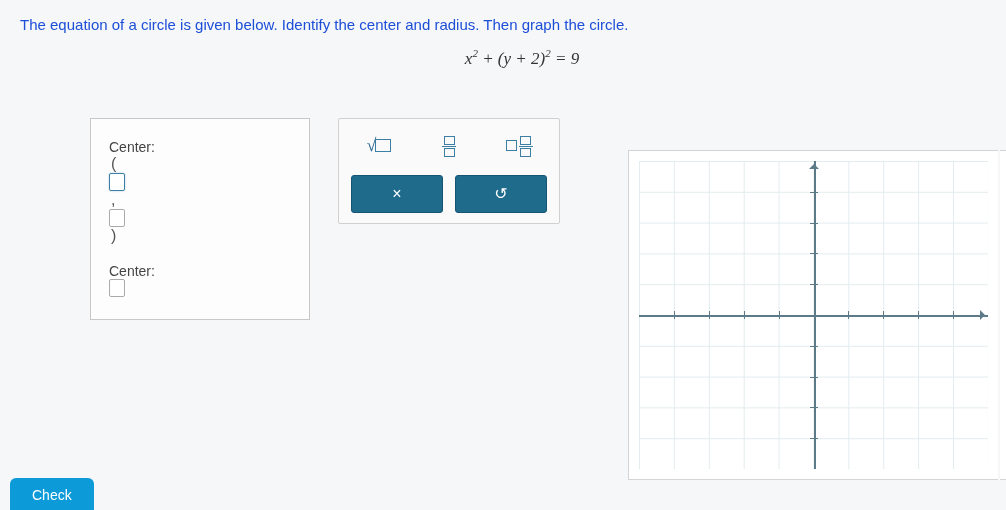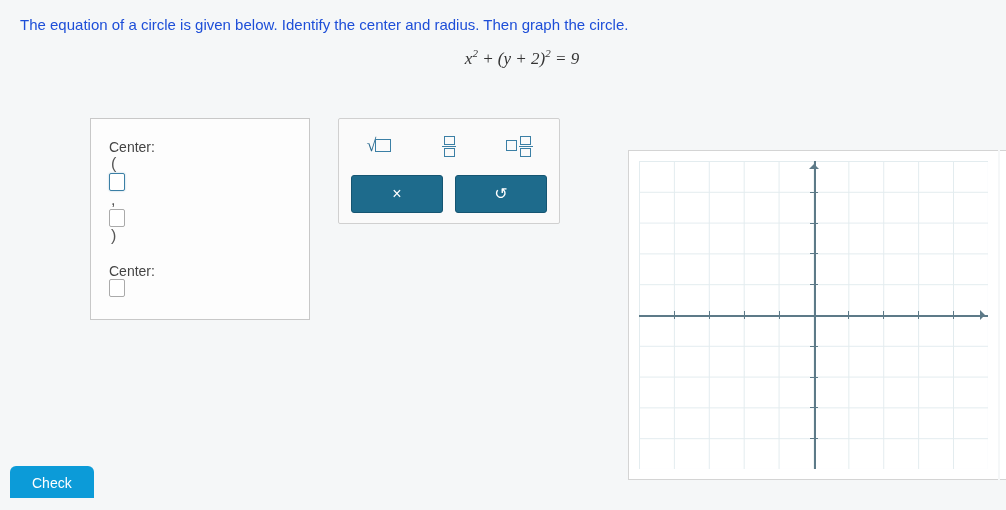--- a/index.html
+++ b/index.html
@@ -165,21 +165,21 @@
       border: 5px solid transparent;
     }
     .arrow.up { left: 50%; top: -2px; transform: translateX(-50%); border-bottom-color: #5d7a88; }
     .arrow.right { top: 50%; right: -2px; transform: translateY(-50%); border-left-color: #5d7a88; }
     .tick { position: absolute; background: #5d7a88; }
     .tick.vx { width: 1px; height: 8px; top: calc(50% - 4px); }
     .tick.hy { height: 1px; width: 8px; left: calc(50% - 4px); }
     .check-btn {
       position: absolute;
       left: 10px;
-      bottom: 12px;
+      bottom: 0;
       background: #0c9bd8;
       color: #fff;
       padding: 9px 22px 7px 22px;
       border-radius: 6px 6px 0 0;
       font-size: 14px;
       cursor: pointer;
     }
     .side-strip {
       position: absolute;
       right: 0;

